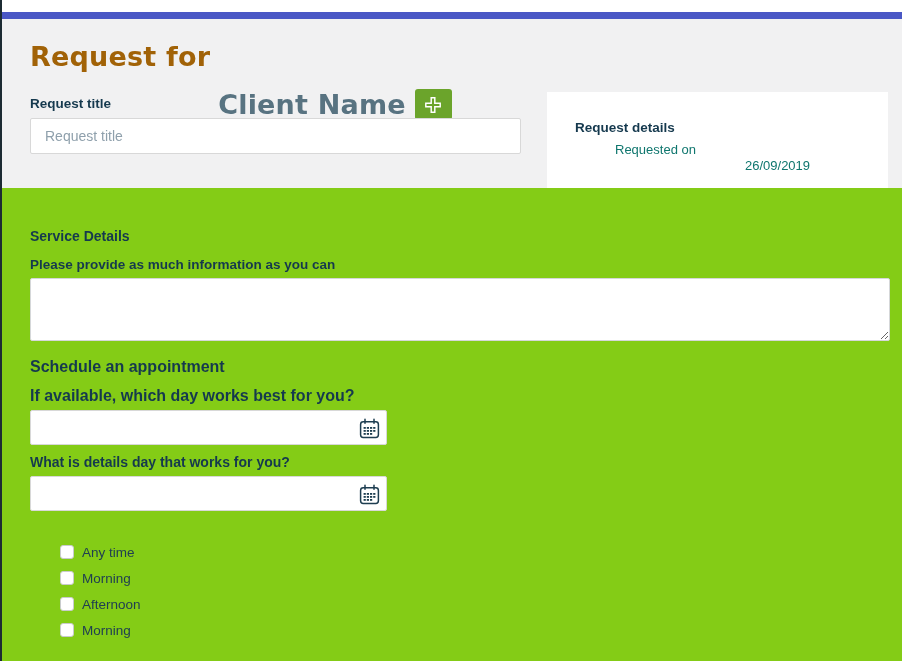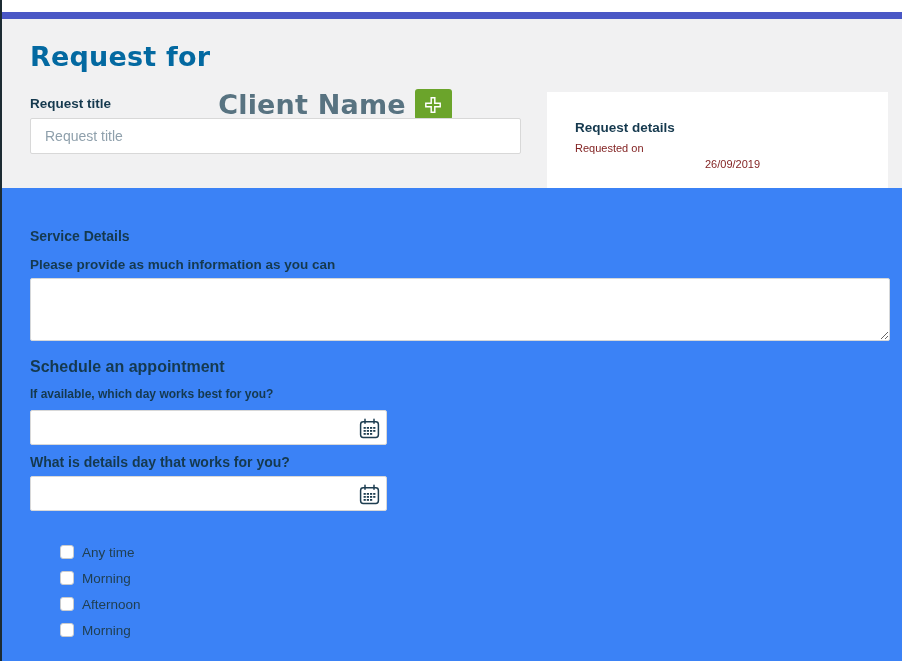--- a/index.html
+++ b/index.html
@@ -24,21 +24,21 @@
   }
   .page-title {
     position: absolute;
     left: 28px; top: 22px;
     font-family: "DejaVu Sans", sans-serif;
     font-size: 27px;
     font-weight: bold;
     letter-spacing: 0.2px;
     white-space: nowrap;
   }
-  .title-prefix { color: #0369a1; }
+  .title-prefix { color: #a16207; }
   .client-wrap {
     display: inline-flex;
     align-items: center;
     position: relative;
     margin-left: 8px;
     padding-bottom: 8px;
     vertical-align: top;
     margin-top: 48px;
   }
   .client-wrap::after {
@@ -84,44 +84,44 @@
 
   
   .details-card {
     position: absolute;
     left: 545px; right: 14px; top: 73px;
     height: 100px;
     background: #ffffff;
     padding: 28px 16px 0 28px;
   }
   .details-title { font-size: 13.5px; font-weight: bold; color: #15394e; }
-  .details-row { position: relative; margin-top: 7px; font-size: 11px; color: #7f1d1d; }
+  .details-row { position: relative; margin-top: 7px; font-size: 13px; color: #0f766e; margin-left: 40px; }
   .details-key { display: inline-block; }
   .details-value { position: absolute; left: 130px; top: 16px; }
 
   
-  .main { position: relative; height: 473px; background: #3b82f6; }
+  .main { position: relative; height: 473px; background: #84cc16; }
   .section-heading { position: absolute; left: 28px; font-size: 14px; font-weight: bold; color: #15394e; }
   .service-heading  { top: 40px; }
   .info-label       { position: absolute; left: 28px; top: 69px; }
   .info-textarea {
     position: absolute;
     left: 28px; top: 90px;
     width: 860px; height: 63px;
     border: 1px solid #d5d7d9;
     border-radius: 2px;
     resize: both;
     font-family: "Liberation Sans", sans-serif;
     font-size: 14px;
     color: #15394e;
     padding: 8px 10px;
     outline: none;
   }
   .appt-heading { top: 170px; font-size: 16px; }
-  .q1-label { position: absolute; left: 28px; top: 199px; font-size: 12px; }
+  .q1-label { position: absolute; left: 28px; top: 199px; font-size: 16px; }
   .q2-label { position: absolute; left: 28px; top: 266px; font-size: 14px; }
   .arrival-label { position: absolute; left: 28px; top: 335px; font-size: 13.5px; }
 
   .date-field {
     position: absolute;
     left: 28px;
     width: 357px; height: 35px;
     background: #ffffff;
     border: 1px solid #d8d8d8;
     border-radius: 2px;

